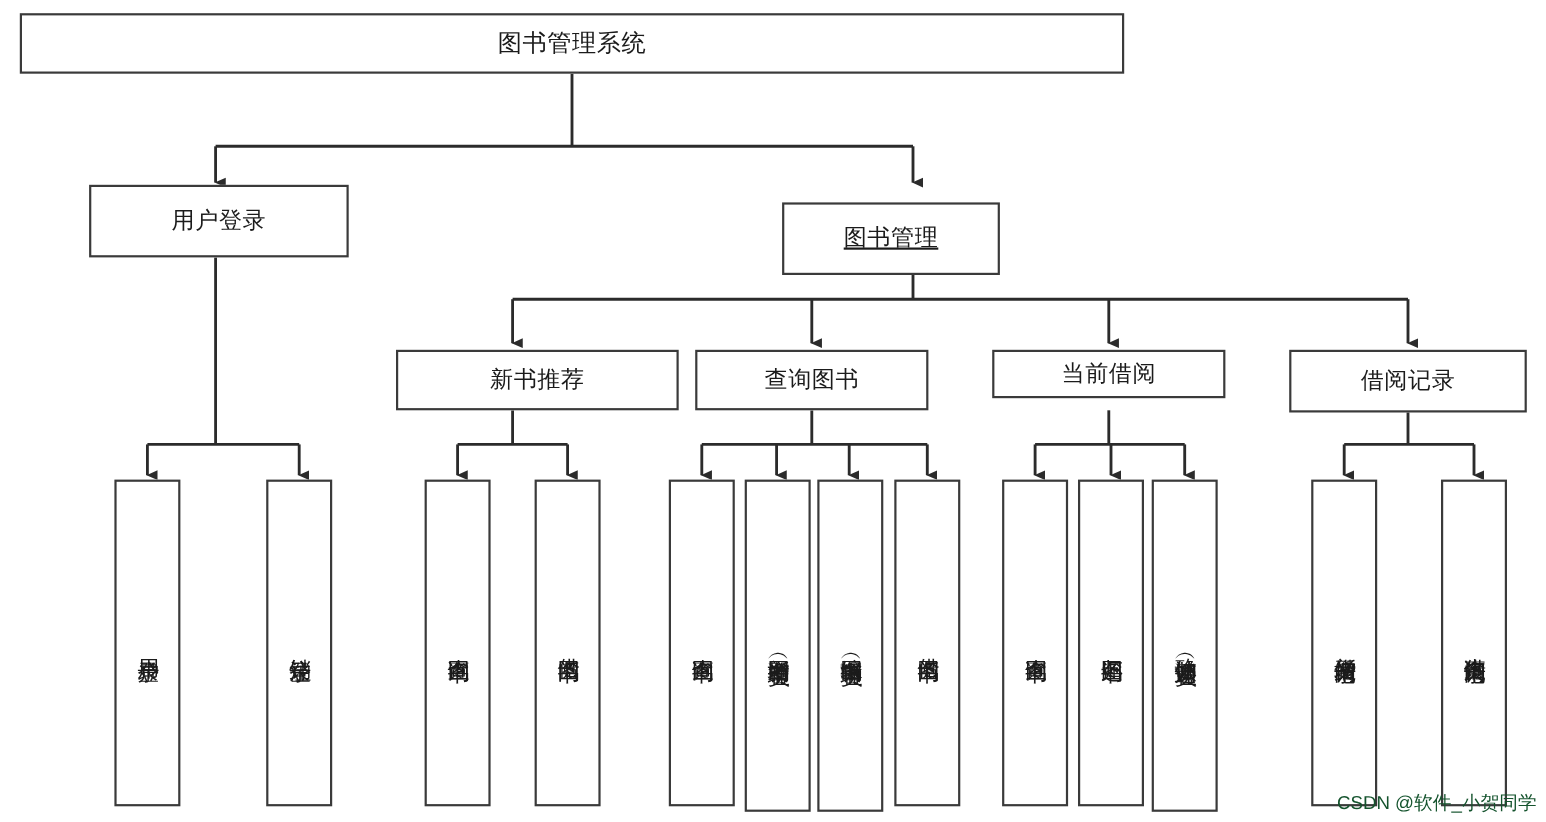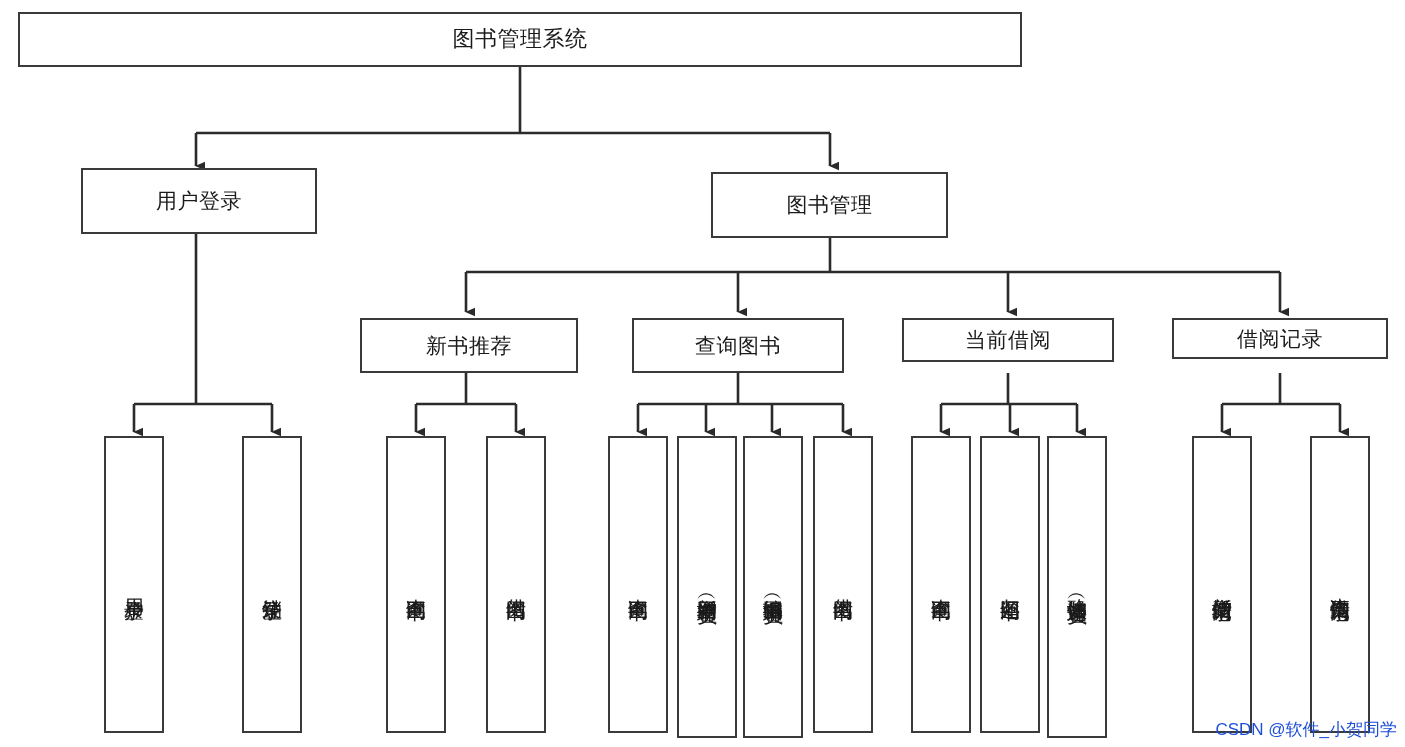--- a/index.html
+++ b/index.html
@@ -61,21 +61,21 @@
     font-size: 20px;
     line-height: 1.05;
     letter-spacing: 1px;
     white-space: nowrap;
   }
   .watermark {
     position: absolute;
     right: 8px;
     bottom: 6px;
     font-size: 17px;
-    color: #1d4ed8;
+    color: #14532d;
     z-index: 5;
     white-space: nowrap;
     font-family: "Liberation Sans", "DejaVu Sans", sans-serif;
   }
 </style>
 </head>
 <body>
 
 <div id="stage">
 
@@ -129,34 +129,34 @@
     </g>
   </svg>
 
   <div class="node horiz root" style="left:18px; top:12px; width:1004px; height:55px;">
     <span class="label">图书管理系统</span>
   </div>
 
   <div class="node horiz" style="left:81px; top:168px; width:236px; height:66px;">
     <span class="label">用户登录</span>
   </div>
-  <div class="node horiz" style="left:711px; top:172px; width:237px; height:66px;">
+  <div class="node horiz" style="left:711px; top:184px; width:198px; height:66px;text-decoration:underline;">
     <span class="label">图书管理</span>
   </div>
 
-  <div class="node horiz" style="left:360px; top:318px; width:218px; height:55px;">
+  <div class="node horiz" style="left:360px; top:318px; width:257px; height:55px;">
     <span class="label">新书推荐</span>
   </div>
   <div class="node horiz" style="left:632px; top:318px; width:212px; height:55px;">
     <span class="label">查询图书</span>
   </div>
   <div class="node horiz" style="left:902px; top:318px; width:212px; height:44px;">
     <span class="label">当前借阅</span>
   </div>
-  <div class="node horiz" style="left:1172px; top:318px; width:216px; height:41px;">
+  <div class="node horiz" style="left:1172px; top:318px; width:216px; height:57px;">
     <span class="label">借阅记录</span>
   </div>
 
   <div class="node vert" style="left:104px; top:436px; width:60px; height:297px;">
     <span class="label">用户登录</span>
   </div>
   <div class="node vert" style="left:242px; top:436px; width:60px; height:297px;">
     <span class="label">注销登录</span>
   </div>
 

